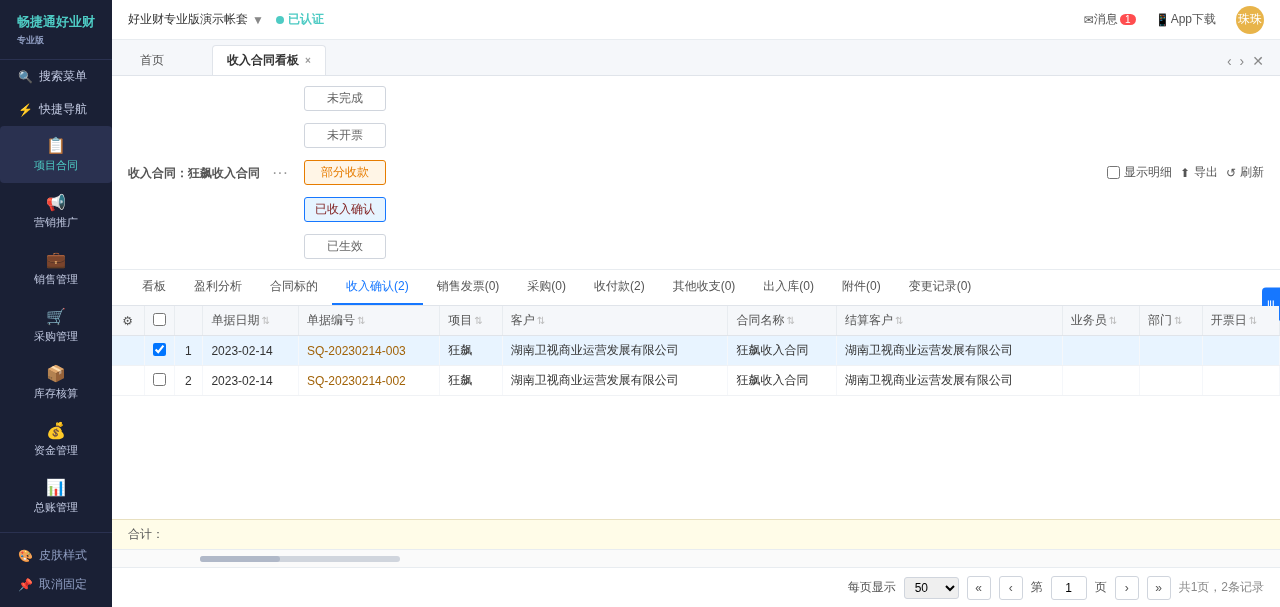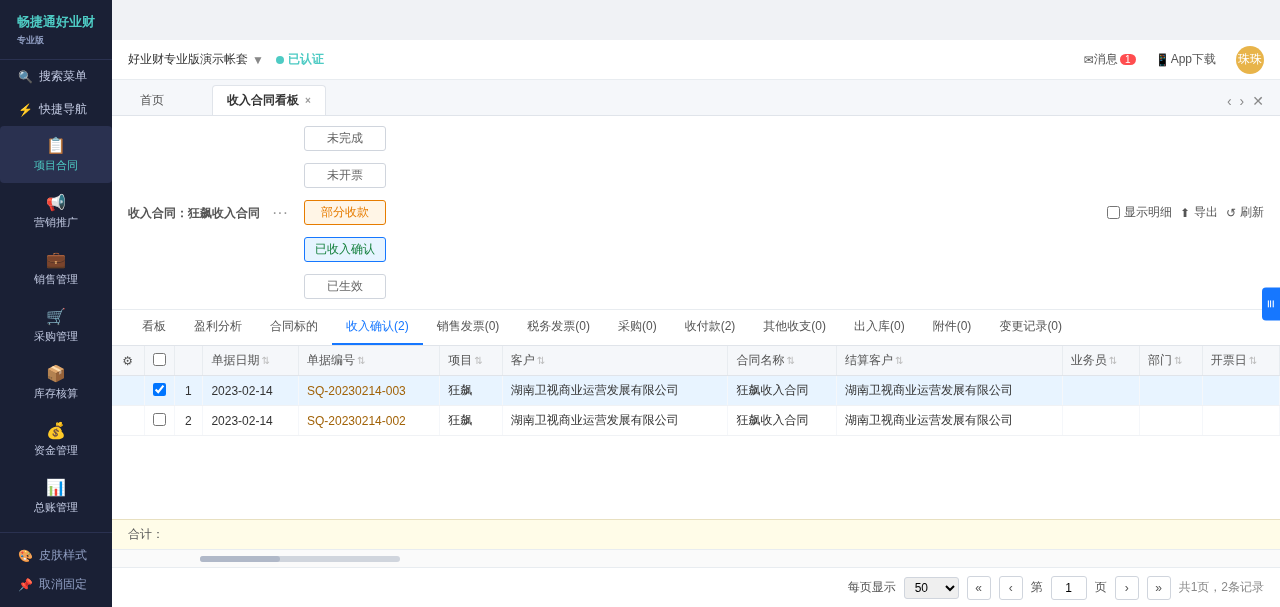--- a/index.html
+++ b/index.html
@@ -20,21 +20,21 @@
     .sidebar-item.active .label { color: #4ecbc4; }
     .sidebar-items-list { flex: 1; overflow-y: auto; }
     .sidebar-items-list::-webkit-scrollbar { width: 3px; }
     .sidebar-items-list::-webkit-scrollbar-track { background: transparent; }
     .sidebar-items-list::-webkit-scrollbar-thumb { background: #3a4160; }
     .sidebar-bottom { border-top: 1px solid #2a3150; padding: 8px 0; }
     .sidebar-bottom-item { display: flex; align-items: center; padding: 6px 12px; cursor: pointer; color: #8e9cc0; font-size: 11px; }
     .sidebar-bottom-item span { margin-left: 6px; }
 
     
-    .main { flex: 1; display: flex; flex-direction: column; overflow: hidden; margin-top: 40px; }
+    .main { flex: 1; display: flex; flex-direction: column; overflow: hidden; }
 
     
     .topbar { height: 40px; background: #fff; display: flex; align-items: center; padding: 0 16px; border-bottom: 1px solid #e8ecf0; flex-shrink: 0; }
     .topbar-company { display: flex; align-items: center; font-size: 12px; color: #333; }
     .topbar-auth { display: flex; align-items: center; margin-left: 16px; color: #4ecbc4; font-size: 12px; }
     .topbar-auth .dot { width: 8px; height: 8px; background: #4ecbc4; border-radius: 50%; margin-right: 4px; }
     .topbar-right { margin-left: auto; display: flex; align-items: center; gap: 20px; }
     .topbar-btn { display: flex; align-items: center; color: #555; cursor: pointer; font-size: 12px; }
     .badge { background: #ff4d4f; color: #fff; font-size: 10px; border-radius: 8px; padding: 0 4px; margin-left: 2px; min-width: 16px; text-align: center; }
     .avatar { width: 28px; height: 28px; background: #e8b44a; border-radius: 50%; display: flex; align-items: center; justify-content: center; color: #fff; font-size: 12px; cursor: pointer; }
@@ -51,21 +51,21 @@
     .content { flex: 1; background: #fff; overflow: hidden; display: flex; flex-direction: column; padding: 0; }
 
     
     .contract-header { padding: 10px 16px; display: flex; align-items: center; border-bottom: 1px solid #e8ecf0; flex-shrink: 0; }
     .contract-title { font-size: 14px; font-weight: bold; color: #333; }
     .contract-title span { color: #555; }
     .contract-more { color: #999; margin-left: 12px; cursor: pointer; font-size: 16px; }
     .status-btns { display: flex; gap: 12px; margin-left: 16px; flex-direction: column; }
     .status-btn { padding: 3px 10px; border-radius: 3px; font-size: 12px; cursor: pointer; border: 1px solid #d0d5dd; color: #666; background: #fff; }
     .status-btn.active-orange { background: #fff5e6; color: #e67c00; border-color: #e67c00; }
-    .status-btn.active-blue { background: #e6f4ff; color: #15803d; border-color: #1677ff; }
+    .status-btn.active-blue { background: #e6f4ff; color: #7f1d1d; border-color: #1677ff; }
     .contract-actions { margin-left: auto; display: flex; align-items: center; gap: 8px; }
     .action-btn { display: flex; align-items: center; gap: 4px; color: #555; cursor: pointer; font-size: 12px; }
     .show-detail-checkbox { display: flex; align-items: center; gap: 4px; color: #555; font-size: 12px; }
 
     
     .sub-tabs { display: flex; align-items: center; border-bottom: 1px solid #e0e4ea; padding: 0 16px; flex-shrink: 0; background: #fff; }
     .sub-tab { padding: 8px 14px; font-size: 12px; color: #555; cursor: pointer; border-bottom: 2px solid transparent; white-space: nowrap; }
     .sub-tab.active { color: #1677ff; border-bottom: 2px solid #1677ff; font-weight: 500; }
 
     
@@ -240,21 +240,20 @@
         </div>
       </div>
     </div>
 
     <div class="sub-tabs">
     <div class="sub-tab">看板</div>
         <div class="sub-tab">盈利分析</div>
         <div class="sub-tab">合同标的</div>
         <div class="sub-tab active">收入确认(2)</div>
         <div class="sub-tab">销售发票(0)</div>
-        <div class="sub-tab">税务发票(0)</div>
         <div class="sub-tab">采购(0)</div>
         <div class="sub-tab">收付款(2)</div>
         <div class="sub-tab">其他收支(0)</div>
         <div class="sub-tab">出入库(0)</div>
         <div class="sub-tab">附件(0)</div>
         <div class="sub-tab">变更记录(0)</div>
       </div>
 
     <div class="table-wrapper">
       <div class="table-area">

